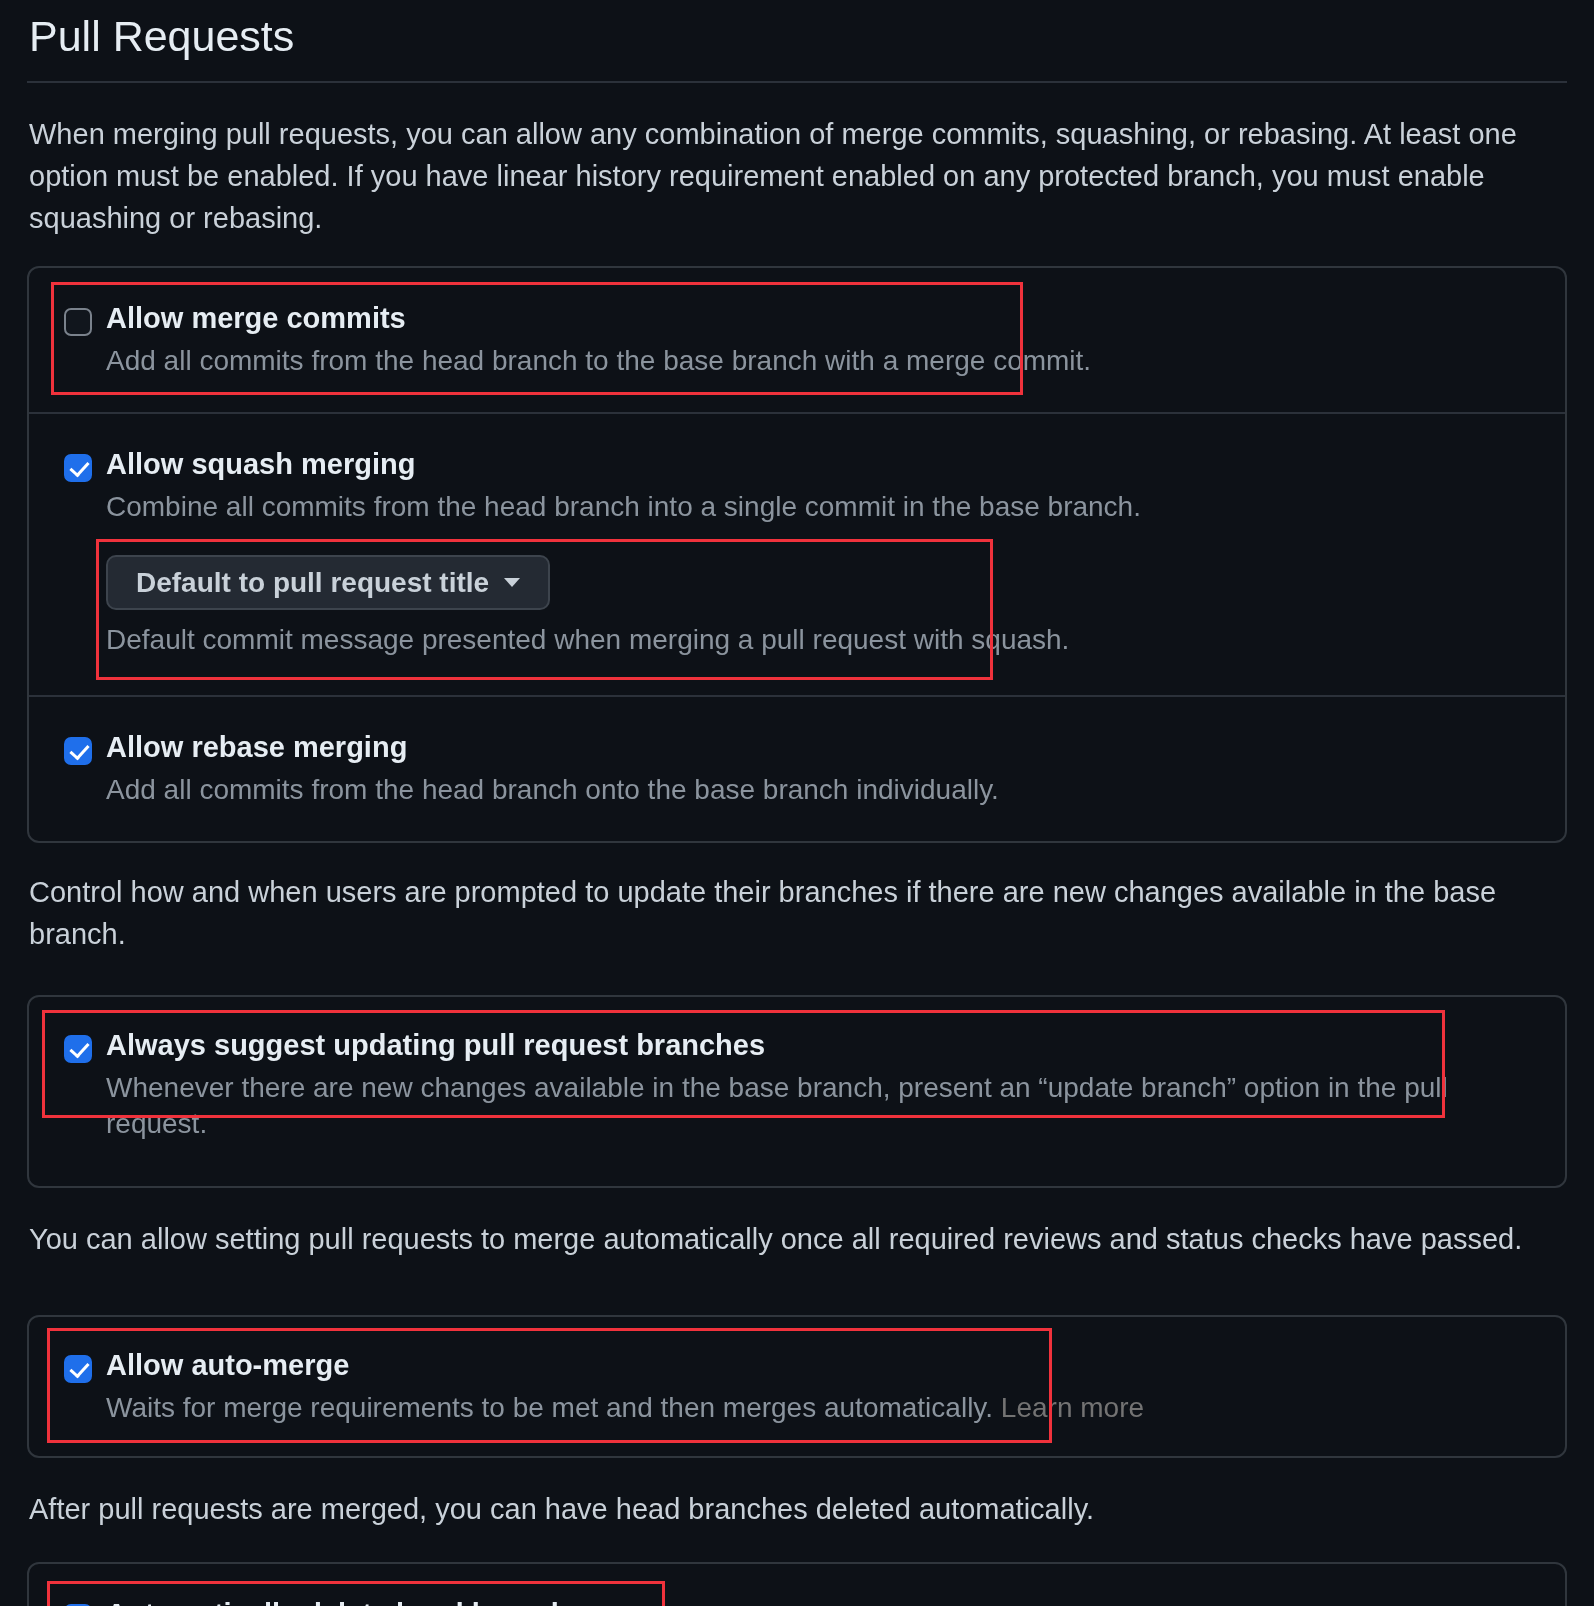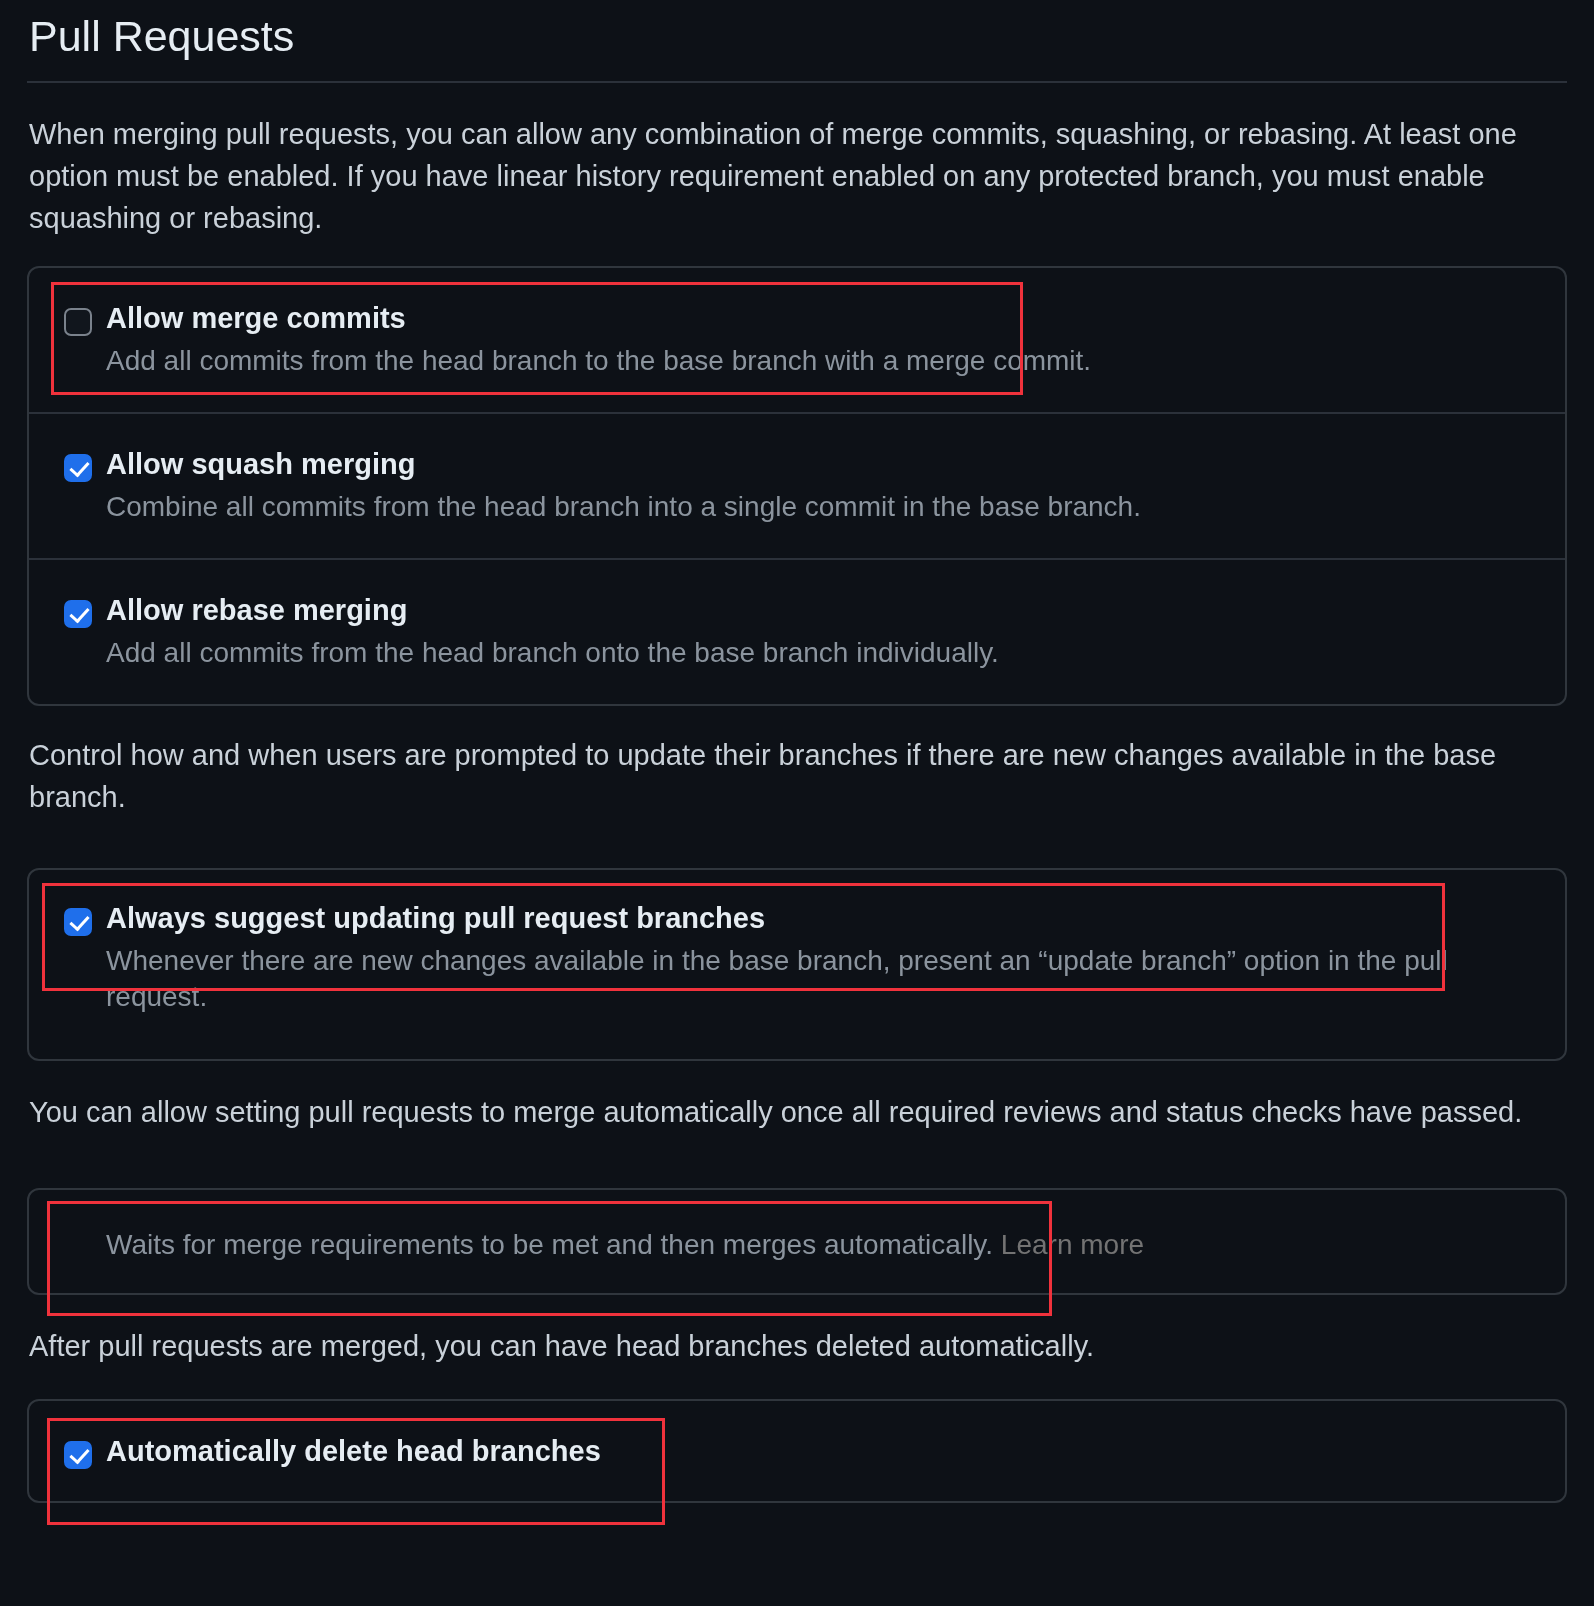--- a/index.html
+++ b/index.html
@@ -130,50 +130,62 @@
       <div class="opt-desc">Add all commits from the head branch to the base branch with a merge commit.</div>
     </div>
 
     <div class="section">
       <div class="opt-row">
         <span class="checkbox" data-checked="true"></span>
         <span class="opt-label">Allow squash merging</span>
       </div>
       <div class="opt-desc">Combine all commits from the head branch into a single commit in the base branch.</div>
 
+      <div class="sub-group">
+        <div class="annotation ann-dropdown"></div>
+        <button class="btn-dropdown">
+          <span>Default to pull request title</span>
+          <span class="caret"></span>
+        </button>
+        <div class="sub-help">Default commit message presented when merging a pull request with squash.</div>
+      </div>
     </div>
 
     <div class="section">
       <div class="opt-row">
         <span class="checkbox" data-checked="true"></span>
         <span class="opt-label">Allow rebase merging</span>
       </div>
       <div class="opt-desc">Add all commits from the head branch onto the base branch individually.</div>
     </div>
 
   </div>
 
-  <p class="lead" style="margin-top:28px; margin-bottom:50px;">Control how and when users are prompted to update their branches if there are new changes available in the base branch.</p>
+  <p class="lead" style="margin-top:28px; margin-bottom:40px;">Control how and when users are prompted to update their branches if there are new changes available in the base branch.</p>
 
   <div class="group-box">
     <div class="section" style="padding-top:30px; padding-bottom:44px;">
       <div class="annotation ann-suggest"></div>
       <div class="opt-row">
         <span class="checkbox" data-checked="true"></span>
         <span class="opt-label">Always suggest updating pull request branches</span>
       </div>
       <div class="opt-desc">Whenever there are new changes available in the base branch, present an “update branch” option in the pull request.</div>
     </div>
   </div>
 
   <p class="lead" style="margin-top:30px; margin-bottom:55px;">You can allow setting pull requests to merge automatically once all required reviews and status checks have passed.</p>
 
   <div class="group-box">
     <div class="section" style="padding-top:30px; padding-bottom:30px;">
       <div class="annotation ann-automerge"></div>
+      <div class="opt-row">
+        <span class="checkbox" data-checked="true"></span>
+        <span class="opt-label">Allow auto-merge</span>
+      </div>
       <div class="opt-desc">
         <span>Waits for merge requirements to be met and then merges automatically.</span>
         <a class="link">Learn more</a>
       </div>
     </div>
   </div>
 
   <p class="lead" style="margin-bottom:32px;">After pull requests are merged, you can have head branches deleted automatically.</p>
 
   <div class="group-box">

